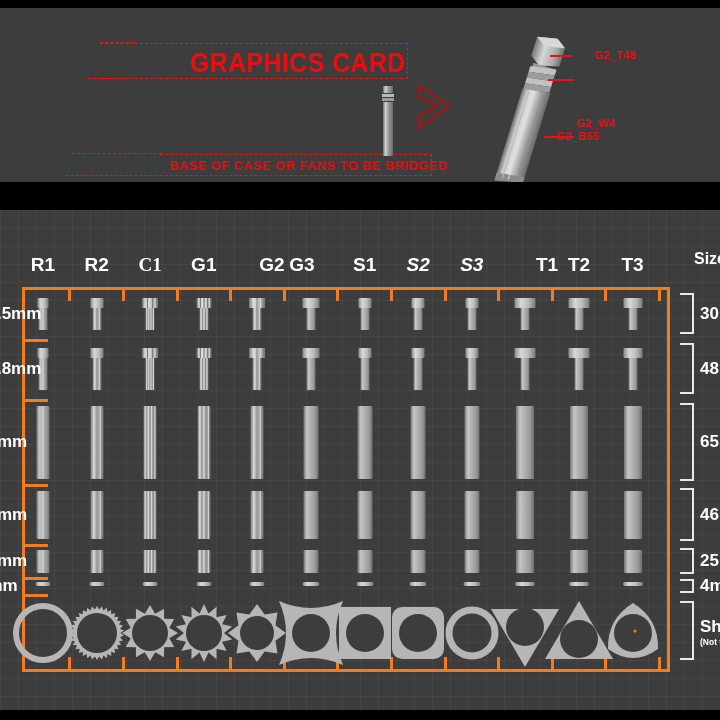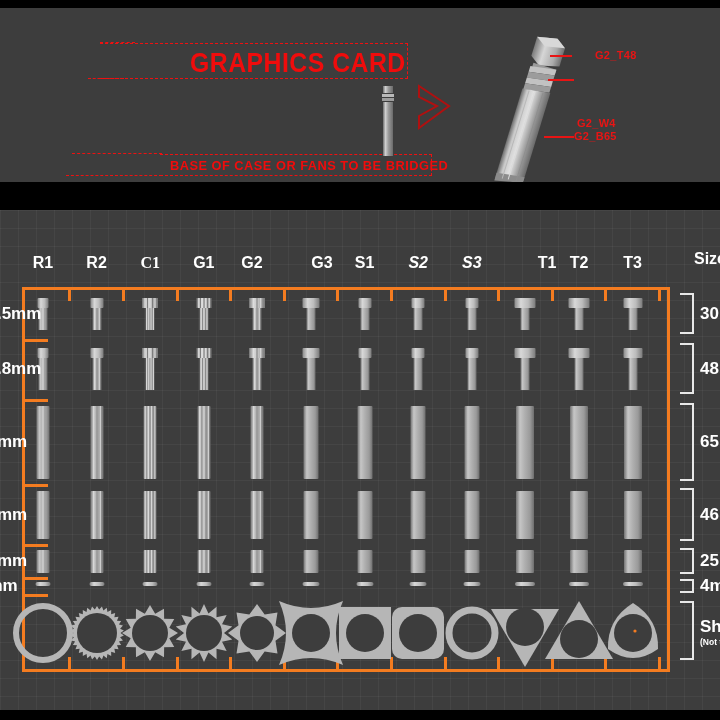--- a/index.html
+++ b/index.html
@@ -18,21 +18,21 @@
   .callout-txt{position:absolute;color:#e81414;font-weight:bold;font-size:11px;
      font-family:"Liberation Sans Narrow","Liberation Sans",sans-serif;white-space:nowrap;letter-spacing:.3px;}
 
   
   .chart{position:absolute;left:0;top:210px;width:720px;height:500px;background:#3d3d3d;overflow:hidden;}
   .grid{position:absolute;left:0;top:0;width:720px;height:500px;
      background-image:
        linear-gradient(to right, rgba(255,255,255,.045) 1px, transparent 1px),
        linear-gradient(to bottom, rgba(255,255,255,.045) 1px, transparent 1px);
      background-size:18px 18px;}
-  .colhead{position:absolute;top:44px;color:#fff;font-weight:bold;font-size:16px;text-align:center;
+  .colhead{position:absolute;top:44px;color:#fff;font-weight:bold;font-size:19px;text-align:center;
      width:60px;margin-left:-30px;}
   .size-head{position:absolute;top:40px;left:694px;color:#fff;font-weight:bold;font-size:16px;white-space:nowrap;}
 
   .frame{position:absolute;border:3px solid #f47c20;box-sizing:border-box;}
   .tick{position:absolute;background:#f47c20;}
 
   .rowlabel{position:absolute;color:#fff;font-weight:bold;font-size:17px;white-space:nowrap;}
   .rowlabel.small{font-size:8.5px;font-weight:bold;}
   .bracket{position:absolute;border:2.5px solid #e8e8e8;border-left:none;box-sizing:border-box;
      border-radius:0;}
@@ -114,33 +114,33 @@
       </g>
     </svg>
 
     <div class="callout-line" style="left:550px;top:47px;width:22px;"></div>
     <div class="callout-txt" style="left:595px;top:41px;">G2_T48</div>
 
     <div class="callout-line" style="left:548px;top:71px;width:26px;"></div>
     <div class="callout-txt" style="left:577px;top:65px;margin-top:44px;">G2_W4</div>
 
     <div class="callout-line" style="left:544px;top:128px;width:30px;"></div>
-    <div class="callout-txt" style="left:574px;top:122px;">G2_B65</div>
+    <div class="callout-txt" style="left:557px;top:122px;">G2_B65</div>
   </div>
 
   <div class="chart">
     <div class="grid"></div>
 
     <div id="colheads">
         <div class="colhead" style="left: 43px;">R1</div>
         <div class="colhead" style="left: 96.6px;">R2</div>
         <div class="colhead" style="left: 150.2px; font-family: Liberation Serif, serif;">C1</div>
         <div class="colhead" style="left: 203.8px;">G1</div>
-        <div class="colhead" style="left: 252px;">G2</div>
-        <div class="colhead" style="left: 322px;">G3</div>
+        <div class="colhead" style="left: 272px;">G2</div>
+        <div class="colhead" style="left: 302px;">G3</div>
         <div class="colhead" style="left: 364.6px;">S1</div>
         <div class="colhead" style="left: 418.2px; font-style: italic;">S2</div>
         <div class="colhead" style="left: 471.8px; font-style: italic;">S3</div>
         <div class="colhead" style="left: 547px;">T1</div>
         <div class="colhead" style="left: 579px;">T2</div>
         <div class="colhead" style="left: 632.6px;">T3</div>
       </div>
 
     <div class="size-head">Size</div>
 

